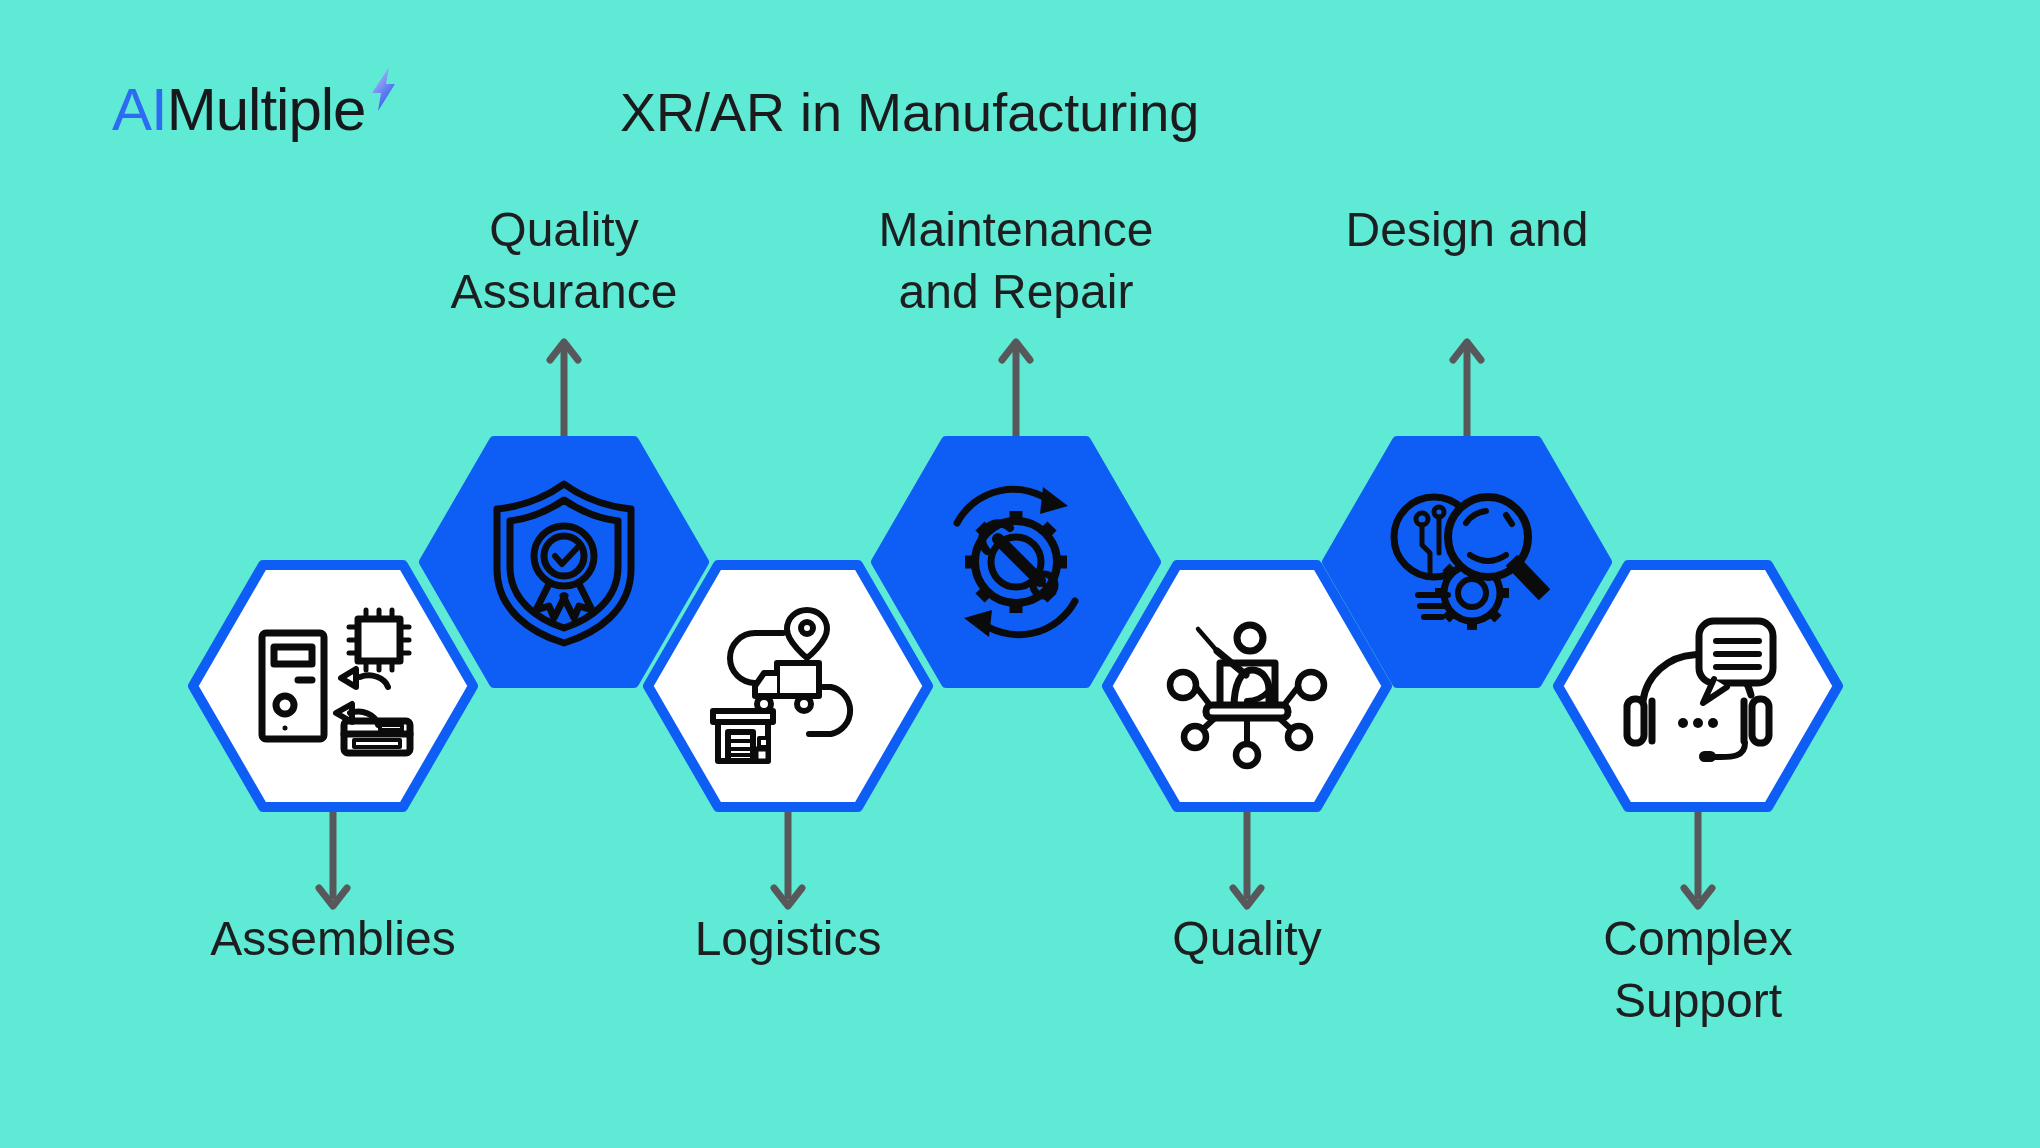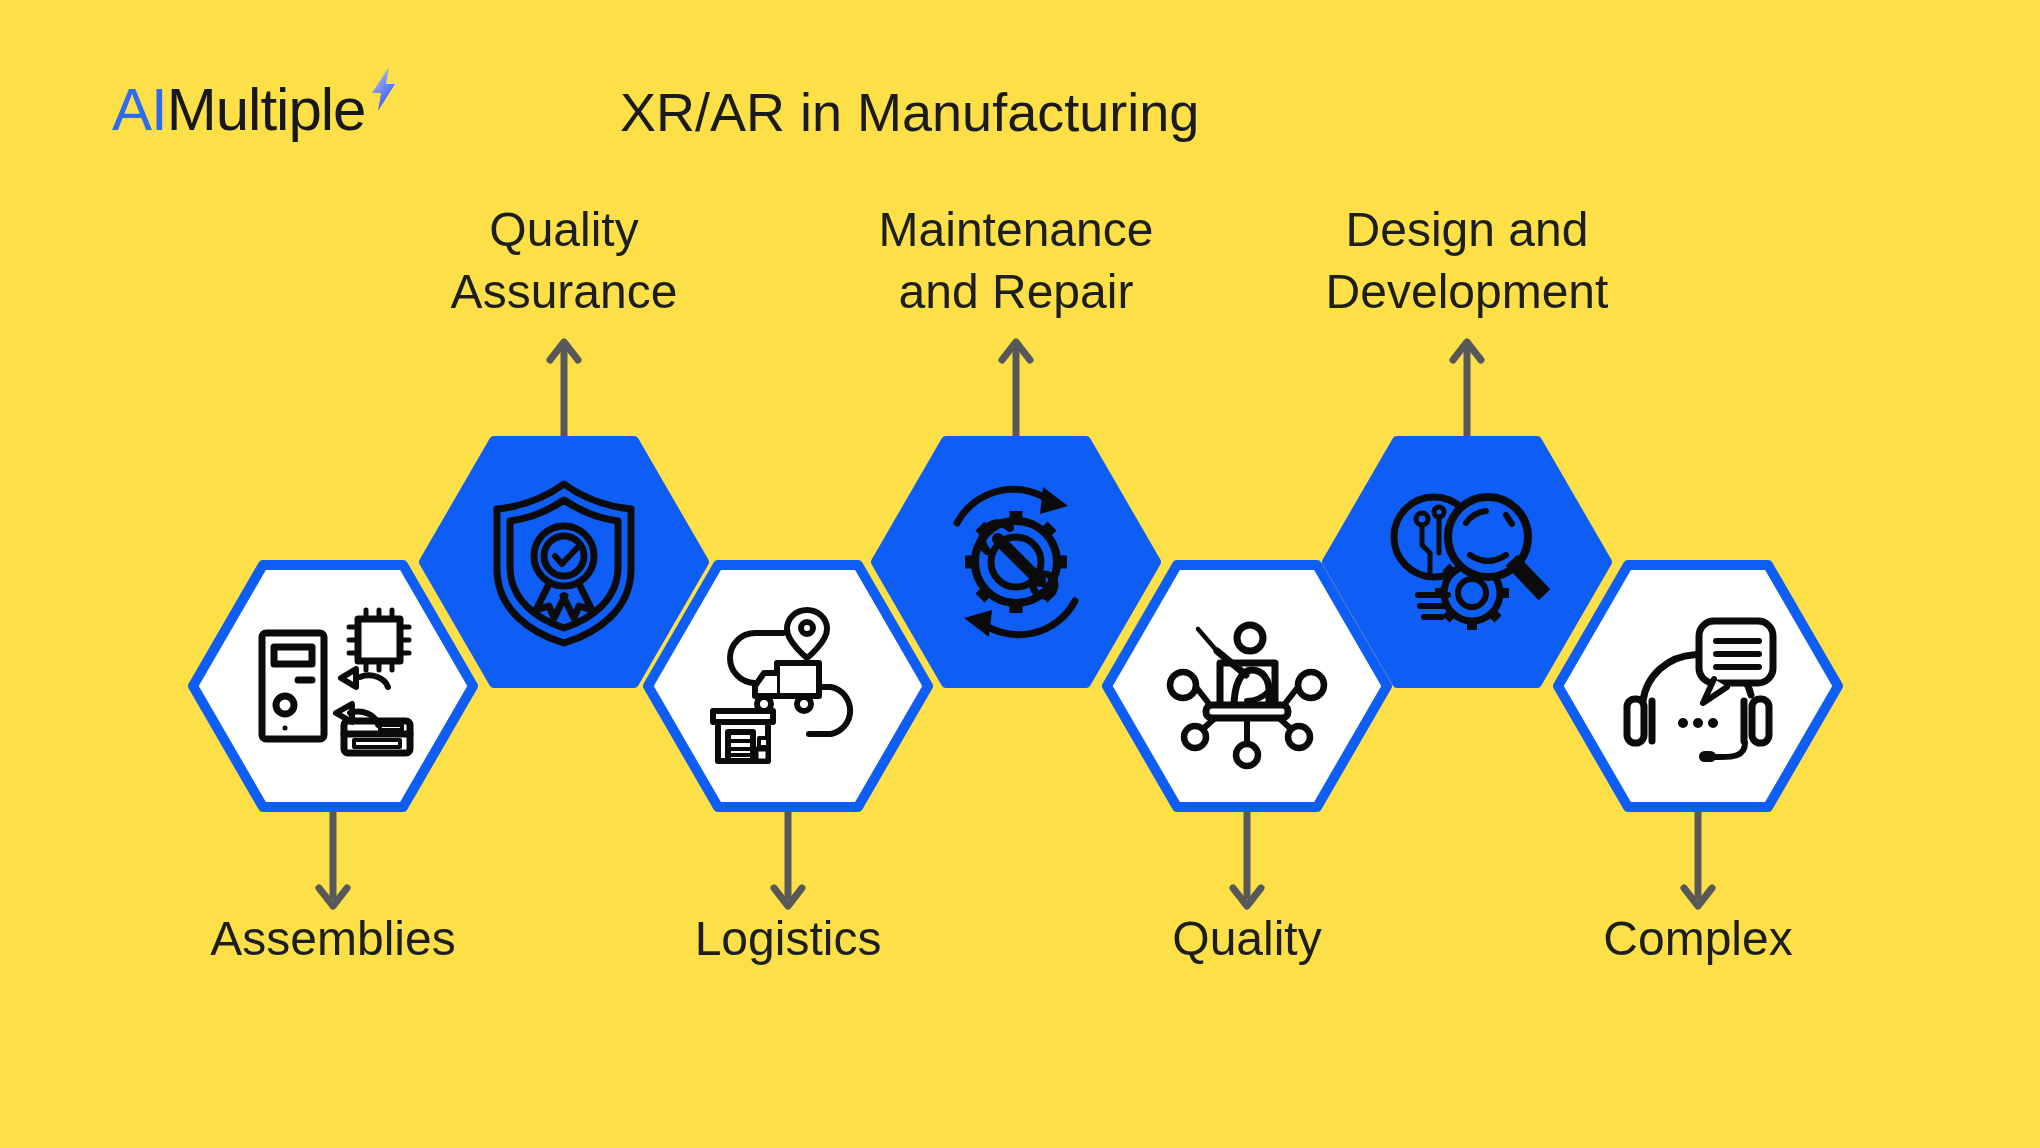--- a/index.html
+++ b/index.html
@@ -1,20 +1,20 @@
 <!DOCTYPE html>
 <html style="--accent-blue: #0e5ef6; --logo-blue: #2e6bf3; --logo-dark: #17181c; --arrow-gray: #58585a; --text-dark: #1d1e20; --icon-black: #0b0b0c; --background: #ffffff;"><head>
 <meta charset="utf-8">
 <title>XR/AR in Manufacturing</title>
 <style>
   html,body{margin:0;padding:0;background:#ffffff;}
   .canvas{
     position:relative;
     width:2040px;height:1148px;
-    background:#fde047;
+    background:#5eead4;
     overflow:hidden;
     font-family:"Liberation Sans", sans-serif;
     color:var(--text-dark,#1d1e20);
   }
   
   .logo{
     position:absolute;left:112px;top:78px;
     font-size:60px;line-height:64px;font-weight:500;letter-spacing:-1px;
     white-space:nowrap;
   }
@@ -303,29 +303,29 @@
   <div class="lbl lbl--top" style="left:344px">
     <span>Quality</span>
     <span>Assurance</span>
   </div>
   <div class="lbl lbl--top" style="left:796px">
     <span>Maintenance</span>
     <span>and Repair</span>
   </div>
   <div class="lbl lbl--top" style="left:1247px">
     <span>Design and</span>
-    <span>Development</span>
   </div>
 
   <div class="lbl lbl--bottom" style="left:113px">
     <span>Assemblies</span>
   </div>
   <div class="lbl lbl--bottom" style="left:568px">
     <span>Logistics</span>
   </div>
   <div class="lbl lbl--bottom" style="left:1027px">
     <span>Quality</span>
   </div>
   <div class="lbl lbl--bottom" style="left:1478px">
     <span>Complex</span>
+    <span>Support</span>
   </div>
 
 </div>
 
 </body></html>

